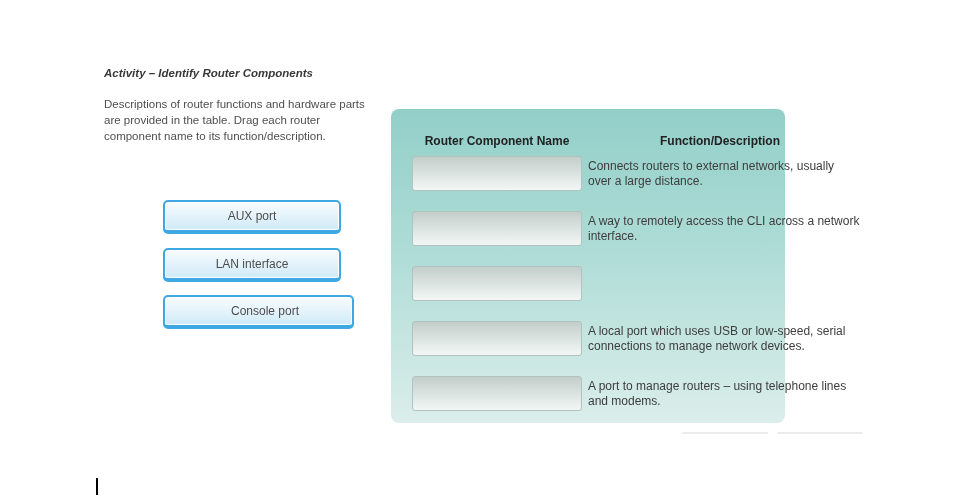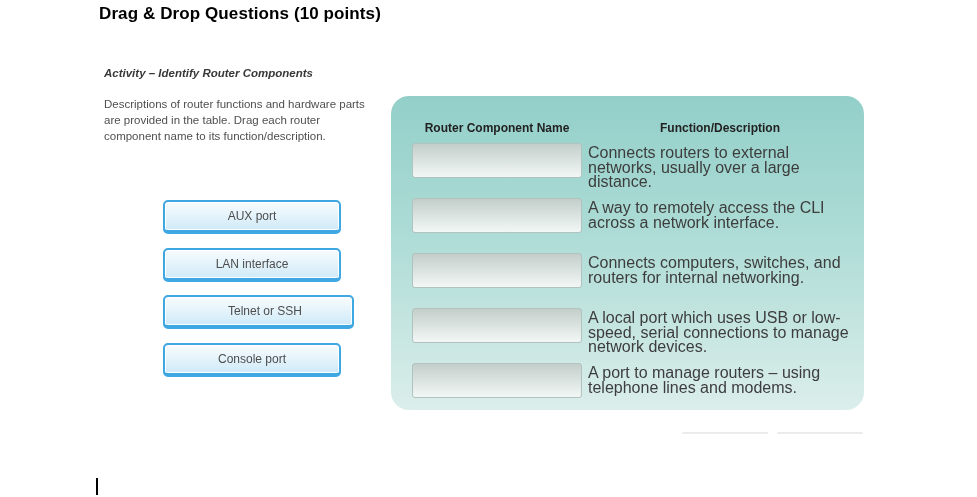--- a/index.html
+++ b/index.html
@@ -68,24 +68,24 @@
     cursor: grab;
   }
   .drag-item:nth-child(1) { top: 0; }
   .drag-item:nth-child(2) { top: 48px; }
   .drag-item:nth-child(3) { top: 95px; padding-left: 13px; }
   .drag-item:nth-child(4) { top: 143px; }
   .drag-item:nth-child(5) { top: 208px; }
   .panel {
     position: absolute;
     left: 391px;
-    top: 96px;
-    width: 473px;
+    top: 109px;
+    width: 394px;
     height: 314px;
-    border-radius: 18px;
+    border-radius: 8px;
     background: linear-gradient(180deg, #93cfc9 0%, #aedcd6 45%, #dbeeeb 100%);
   }
   .col-header {
     position: absolute;
     font-size: 12px;
     font-weight: bold;
     color: #222222;
     text-align: center;
   }
   .col-header.component { left: 21px; width: 170px; top: 25px; }
@@ -97,21 +97,21 @@
     height: 35px;
     box-sizing: border-box;
     border: 1px solid #b2c2bf;
     border-radius: 3px;
     background: linear-gradient(180deg, #c3cecb 0%, #dde5e2 55%, #f2f7f5 100%);
   }
   .row-desc {
     position: absolute;
     left: 197px;
     width: 272px;
-    font-size: 16px;
+    font-size: 12px;
     line-height: 14.5px;
     color: #3d3d3d;
   }
   .r0 { top: 47px; }
   .r1 { top: 102px; }
   .r2 { top: 157px; }
   .r3 { top: 212px; }
   .r4 { top: 267px; }
   .d0 { top: 50px; }
   .d1 { top: 105px; }
@@ -135,53 +135,48 @@
     width: 2px;
     height: 17px;
     background: #000000;
   }
 </style>
 </head>
 <body>
 
 <div id="stage">
 
-  <div class="page-title">Drag &amp; Drop Questions (10 points)</div>
 
   <div class="activity-heading">Activity – Identify Router Components</div>
 
   <div class="instructions">Descriptions of router functions and hardware parts are provided in the table. Drag each router component name to its function/description.</div>
 
   <div class="drag-list">
     <div class="drag-item">
       <span>AUX port</span>
     </div>
     <div class="drag-item">
       <span>LAN interface</span>
-    </div>
-    <div class="drag-item">
-      <span>Telnet or SSH</span>
     </div>
     <div class="drag-item">
       <span>Console port</span>
     </div>
   </div>
 
   <div class="panel">
     <div class="col-header component">Router Component Name</div>
     <div class="col-header function">Function/Description</div>
 
     <div class="dropzone r0"></div>
     <div class="row-desc d0">Connects routers to external networks, usually over a large distance.</div>
 
     <div class="dropzone r1"></div>
     <div class="row-desc d1">A way to remotely access the CLI across a network interface.</div>
 
     <div class="dropzone r2"></div>
-    <div class="row-desc d2">Connects computers, switches, and routers for internal networking.</div>
 
     <div class="dropzone r3"></div>
     <div class="row-desc d3">A local port which uses USB or low-speed, serial connections to manage network devices.</div>
 
     <div class="dropzone r4"></div>
     <div class="row-desc d4">A port to manage routers – using telephone lines and modems.</div>
   </div>
 
   <div class="faint-line one"></div>
   <div class="faint-line two"></div>

